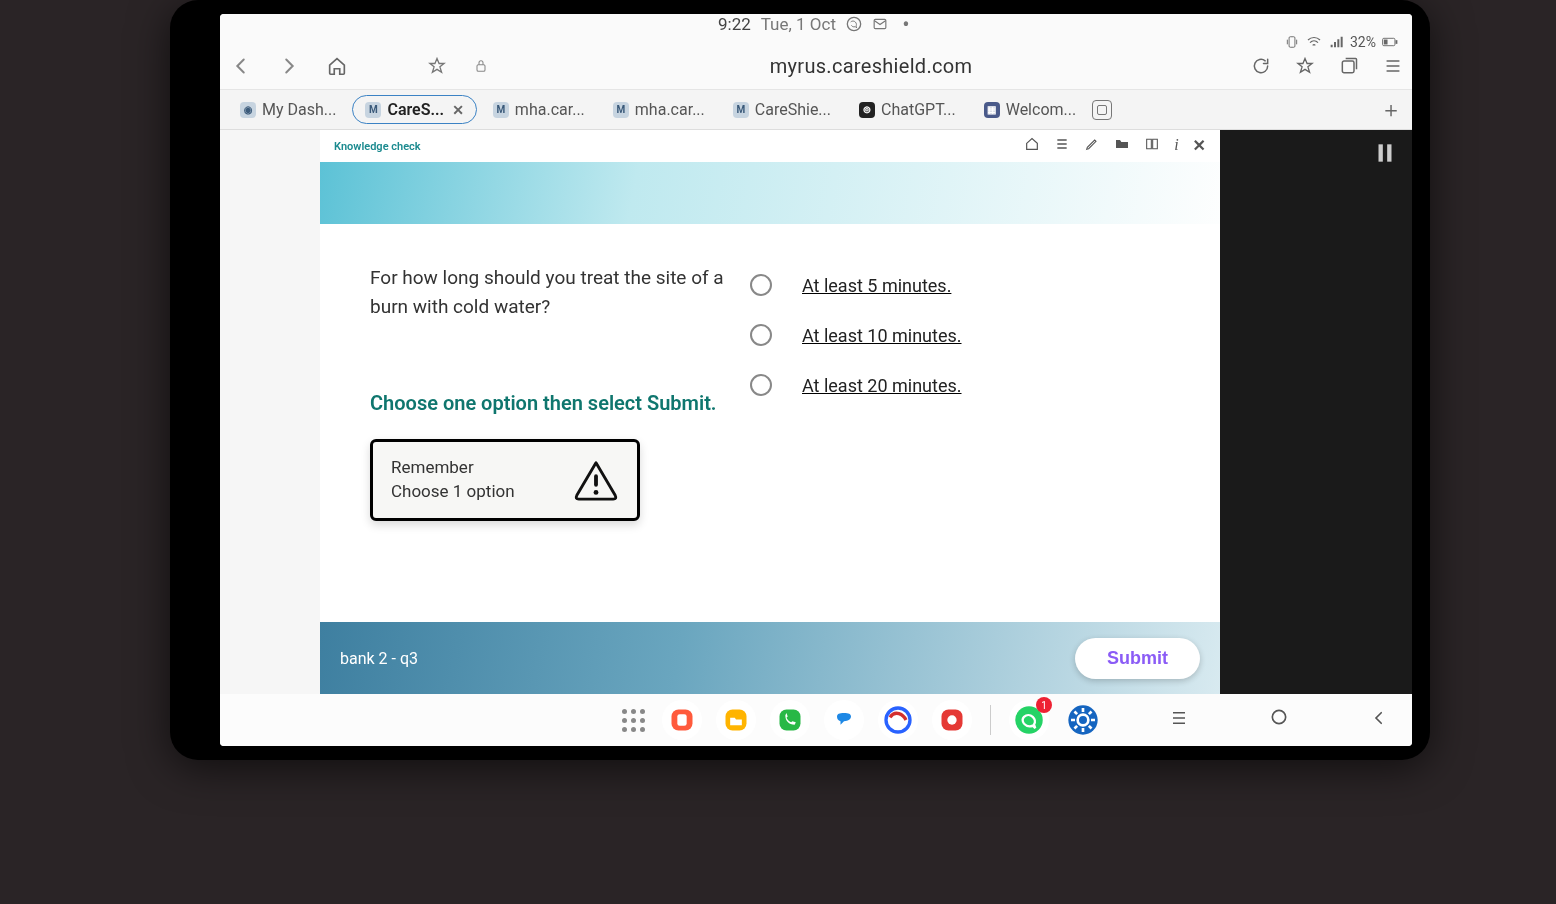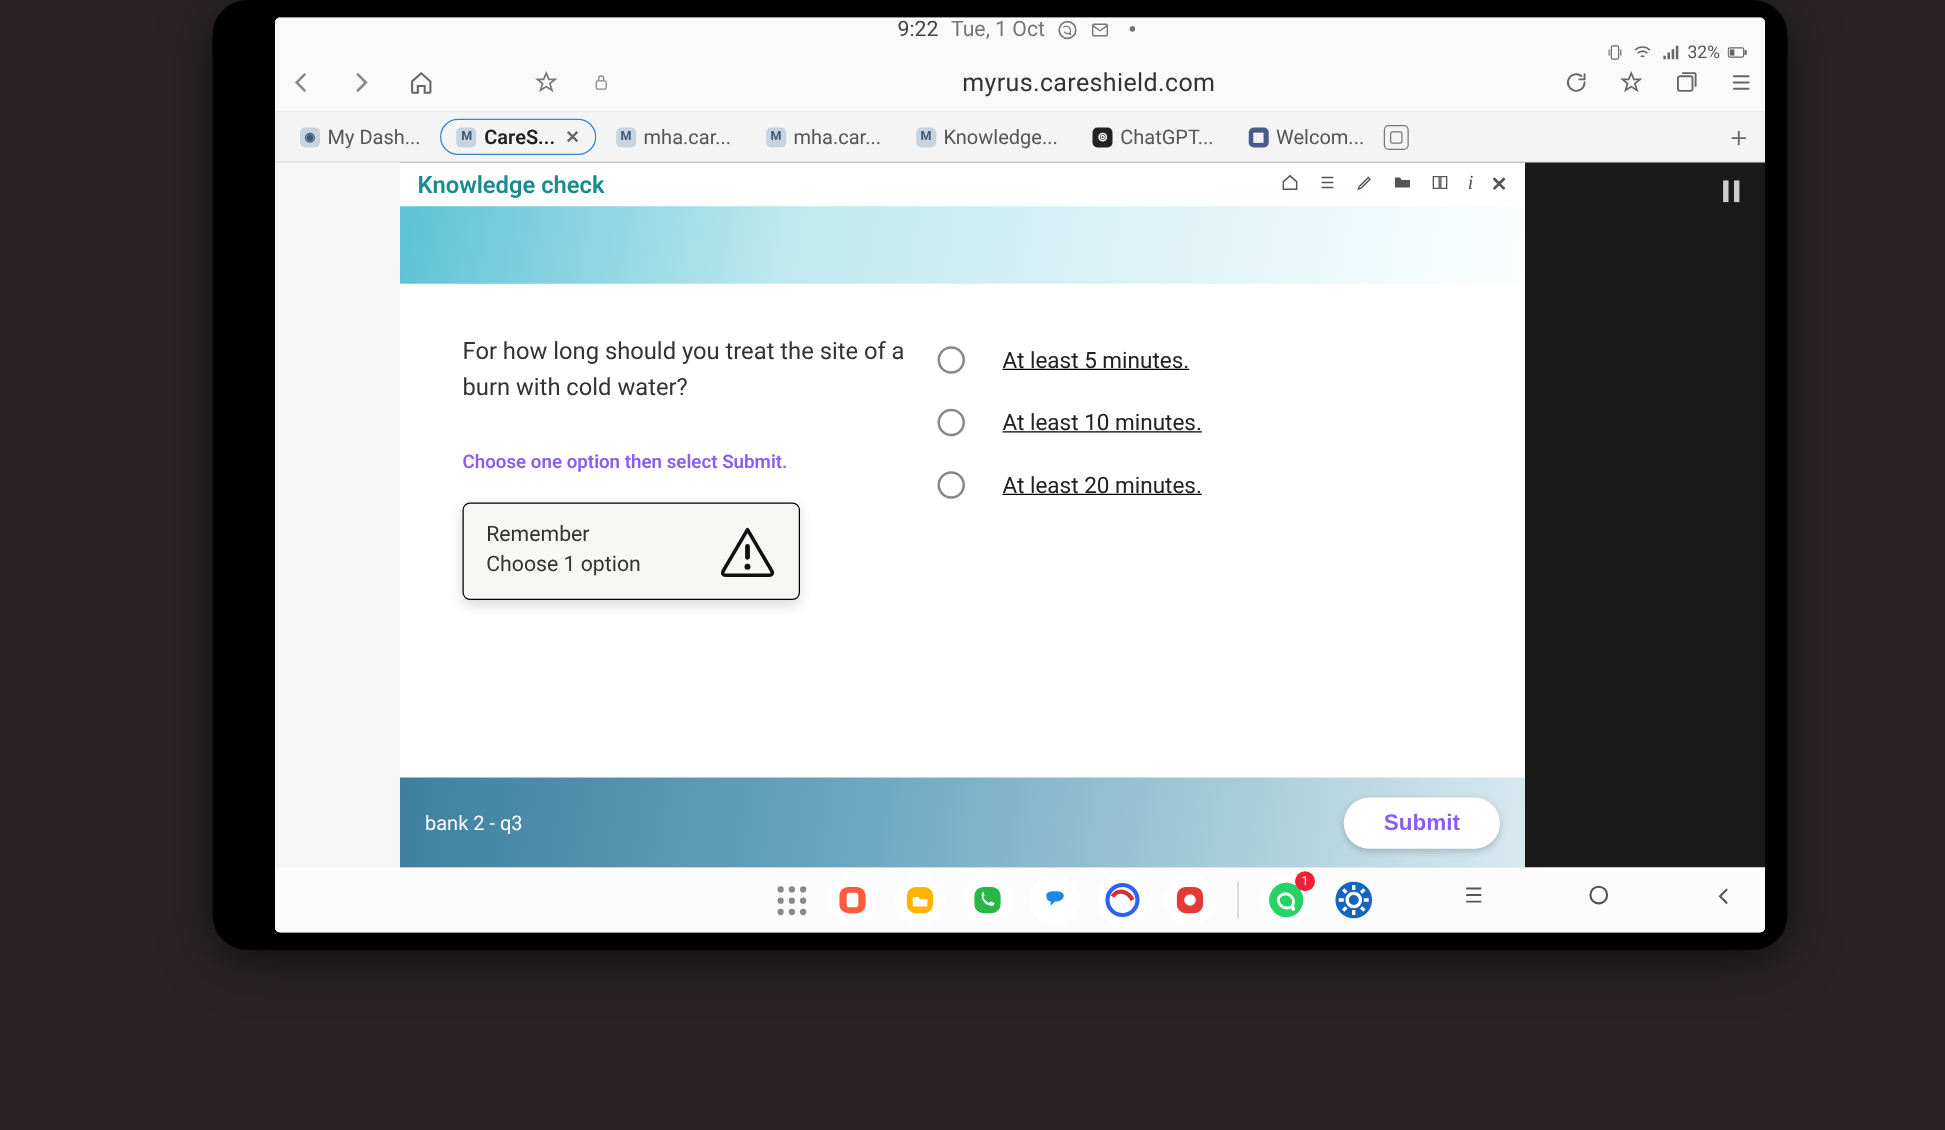--- a/index.html
+++ b/index.html
@@ -26,29 +26,29 @@
   .tab.active { border:1.5px solid #3b82c4; color:#222; font-weight:600; }
   .tab-close { font-size:14px; color:#666; margin-left:2px; }
   .tab-favicon { width:16px; height:16px; border-radius:4px; background:#c7d4e0; display:inline-flex; align-items:center; justify-content:center; font-size:10px; font-weight:700; color:#3b5a7a; }
   .tab-add { width:26px; height:26px; display:flex; align-items:center; justify-content:center; color:#666; font-size:22px; margin-left:auto; }
   .tab-count { width:20px; height:20px; border:1.5px solid #777; border-radius:4px; font-size:11px; display:flex; align-items:center; justify-content:center; color:#555; margin-right:6px; }
 
   
   .viewport { position:absolute; left:100px; right:0; top:116px; bottom:52px; background:#1a1a1a; }
   .course { position:absolute; left:0; top:0; width:900px; height:100%; background:#fff; display:flex; flex-direction:column; }
   .course-head { display:flex; align-items:center; padding:6px 14px; }
-  .course-head h2 { font-size:19px; font-weight:600; color:#1b8a8f; }
+  .course-head h2 { font-size:11px; font-weight:600; color:#1b8a8f; }
   .head-tools { margin-left:auto; display:flex; gap:14px; color:#555; font-size:16px; }
   .head-tools span { cursor:pointer; }
   .banner { height:62px; background:linear-gradient(100deg,#5cc2d6 0%,#bfe9ef 35%,#fdfefe 100%); }
   .qbody { flex:1; display:flex; padding:40px 30px 20px 50px; gap:20px; }
   .qleft { width:360px; }
   .qtext { font-size:19px; color:#333; line-height:1.5; }
-  .instruction { margin-top:36px; font-size:15px; font-weight:600; color:#8b5cf6; }
-  .hint { margin-top:24px; width:270px; padding:14px 18px; background:#f7f7f5; border:1px solid #000000; border-radius:6px; display:flex; align-items:center; box-shadow:0 4px 10px rgba(0,0,0,.15); }
+  .instruction { margin-top:70px; font-size:20px; font-weight:600; color:#0f766e; }
+  .hint { margin-top:24px; width:270px; padding:14px 18px; background:#f7f7f5; border:3px solid #000000; border-radius:6px; display:flex; align-items:center; box-shadow:0 4px 10px rgba(0,0,0,.15); }
   .hint-text { font-size:17px; color:#333; line-height:1.4; }
   .warn { margin-left:auto; width:46px; height:46px; }
   .qright { flex:1; padding-top:10px;text-decoration:underline; }
   .option { display:flex; align-items:center; gap:30px; margin-bottom:28px; cursor:pointer; }
   .radio { width:22px; height:22px; border:2px solid #888; border-radius:50%; flex-shrink:0; }
   .opt-label { font-size:18px; color:#222; }
   .qfoot { height:72px; background:linear-gradient(100deg,#3e7fa0 0%,#6aa6bf 40%,#d8eaf0 100%); display:flex; align-items:center; padding:0 20px; }
   .bank { color:#fff; font-size:16px; }
   .submit { margin-left:auto; padding:10px 32px; background:#fff; border-radius:26px; font-size:18px; font-weight:600; color:#8b5cf6; border:none; box-shadow:0 2px 6px rgba(0,0,0,.2); }
   .side-ctrl { position:absolute; right:10px; top:6px; width:34px; height:34px; color:#ddd; display:flex; align-items:center; justify-content:center; }
@@ -182,21 +182,21 @@
         <div class="tab">
           <span class="tab-favicon">M</span>
           <span>mha.car...</span>
         </div>
         <div class="tab">
           <span class="tab-favicon">M</span>
           <span>mha.car...</span>
         </div>
         <div class="tab">
           <span class="tab-favicon">M</span>
-          <span>Knowledge...</span>
+          <span>CareShie...</span>
         </div>
         <div class="tab">
           <span class="tab-favicon" style="background:#222;color:#fff">⊚</span>
           <span>ChatGPT...</span>
         </div>
         <div class="tab">
           <span class="tab-favicon" style="background:#4a5a8a;color:#fff">▦</span>
           <span>Welcom...</span>
         </div>
         <div class="tab-count">

